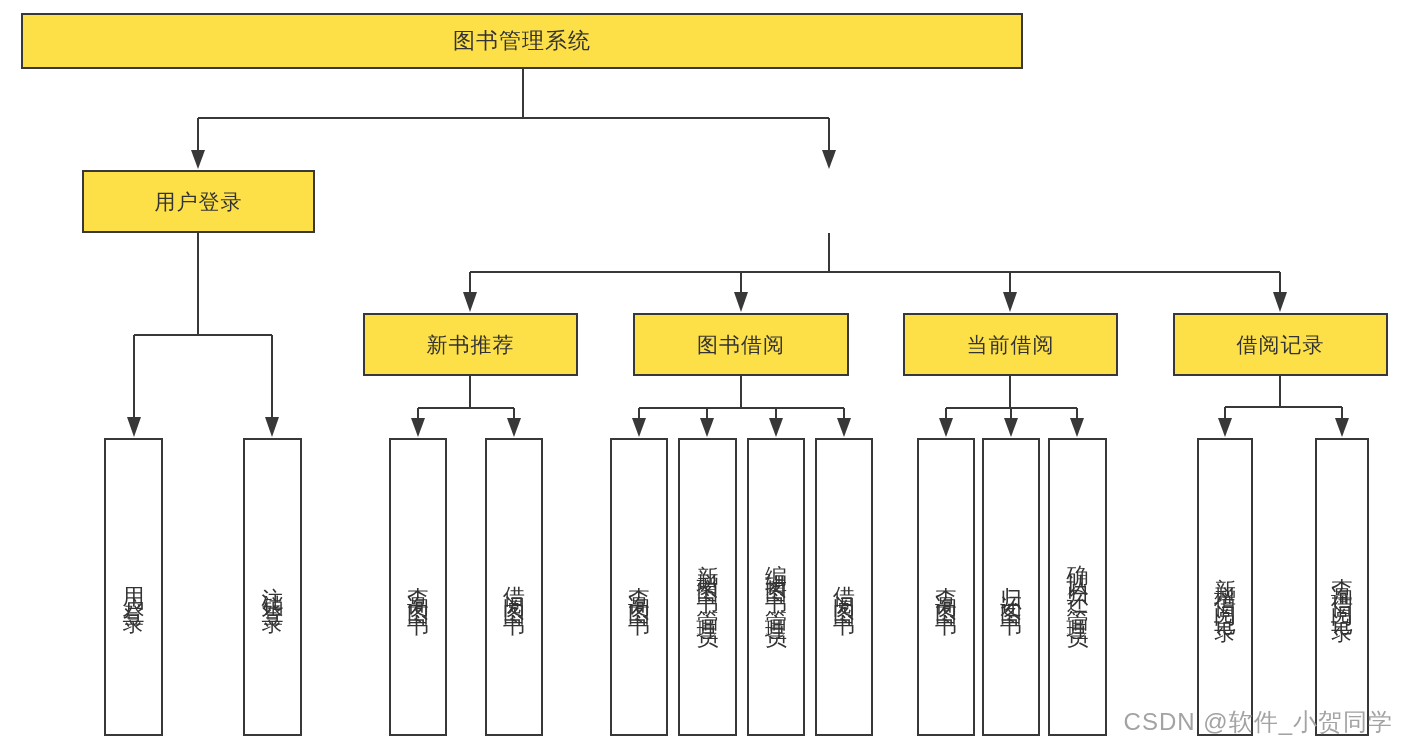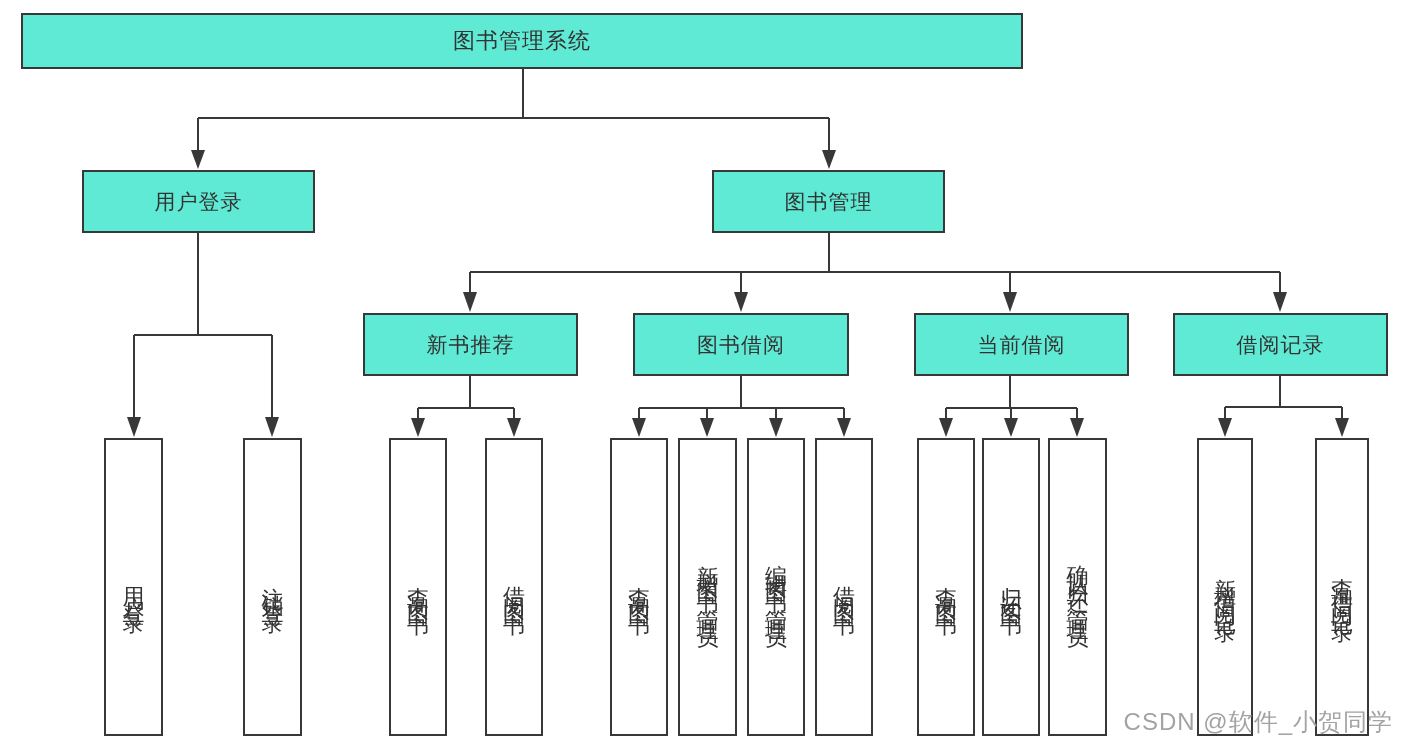--- a/index.html
+++ b/index.html
@@ -2,21 +2,21 @@
 <html><head>
 <meta charset="utf-8">
 <style>
   html,body{margin:0;padding:0;background:#ffffff;}
   .canvas{
     position:relative;width:1405px;height:747px;background:#ffffff;overflow:hidden;
     font-family:"Liberation Sans","DejaVu Sans",sans-serif;color:#333333;
   }
   .edges{position:absolute;left:0;top:0;width:1405px;height:747px;pointer-events:none;}
   .hnode{
-    position:absolute;box-sizing:border-box;border:2px solid #383838;background:#5eead4;
+    position:absolute;box-sizing:border-box;border:2px solid #383838;background:#fde047;
     display:flex;align-items:center;justify-content:center;
     font-size:21px;letter-spacing:1px;white-space:nowrap;
   }
   .vnode{
     position:absolute;box-sizing:border-box;border:2px solid #383838;background:#ffffff;
     top:438px;height:298px;
     display:flex;align-items:center;justify-content:center;
     writing-mode:vertical-rl;text-orientation:mixed;
     font-size:22px;letter-spacing:9px;line-height:1;white-space:nowrap;
   }
@@ -69,25 +69,24 @@
     <g stroke="#383838" stroke-width="2" fill="#383838">
       <path fill="none" d="M1280,376 V407 M1225,407 H1342 M1225,407 V420 M1342,407 V420"></path>
       <polygon points="1218,418 1232,418 1225,437" stroke="none"></polygon>
       <polygon points="1335,418 1349,418 1342,437" stroke="none"></polygon>
     </g>
   </svg>
 
   <div class="hnode root" style="left:21px;top:13px;width:1002px;height:56px;">图书管理系统</div>
 
   <div class="hnode" style="left:82px;top:170px;width:233px;height:63px;">用户登录</div>
-  <div class="hnode" style="left:712px;top:170px;width:233px;height:63px;">图书管理</div>
 
   <div class="hnode" style="left:363px;top:313px;width:215px;height:63px;">新书推荐</div>
   <div class="hnode" style="left:633px;top:313px;width:216px;height:63px;">图书借阅</div>
-  <div class="hnode" style="left:903px;top:313px;width:215px;height:63px;margin-left:11px;">当前借阅</div>
+  <div class="hnode" style="left:903px;top:313px;width:215px;height:63px;">当前借阅</div>
   <div class="hnode" style="left:1173px;top:313px;width:215px;height:63px;">借阅记录</div>
 
   <div class="vnode" style="left:104px;width:59px;">用户登录</div>
   <div class="vnode" style="left:243px;width:59px;">注销登录</div>
 
   <div class="vnode" style="left:389px;width:58px;">查询图书</div>
   <div class="vnode" style="left:485px;width:58px;">借阅图书</div>
 
   <div class="vnode" style="left:610px;width:58px;">查询图书</div>
   <div class="vnode" style="left:678px;width:59px;">新增图书（管理员）</div>

